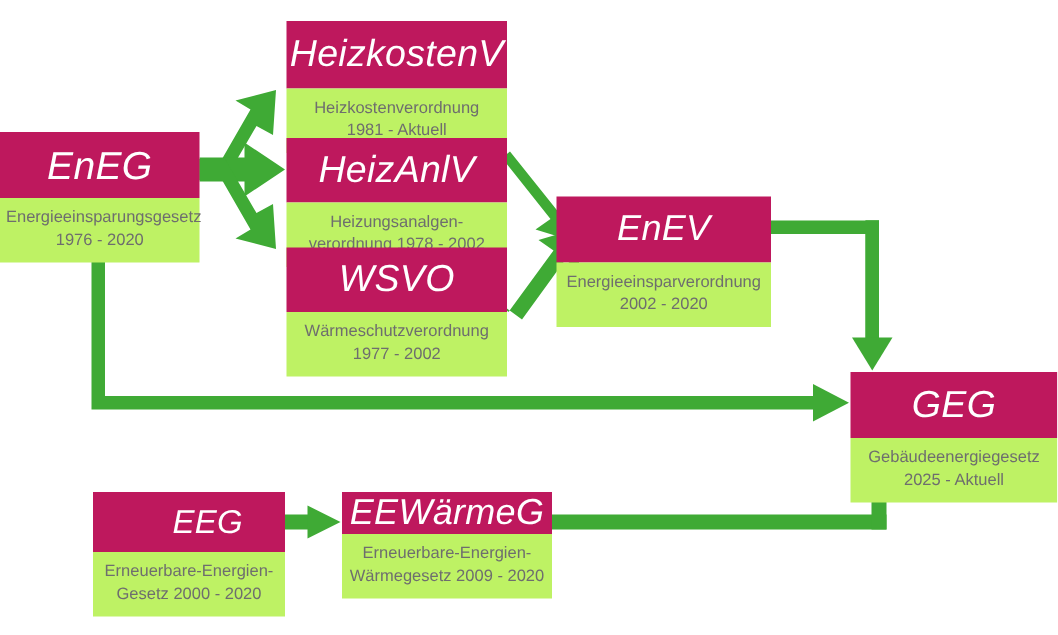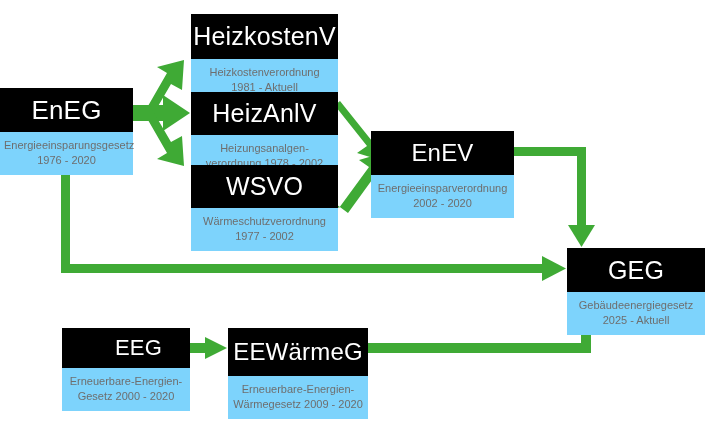--- a/index.html
+++ b/index.html
@@ -16,33 +16,34 @@
     height: 423px;
     background: #ffffff;
     overflow: hidden;
   }
   .node {
     position: absolute;
     box-sizing: border-box;
     z-index: 3;
   }
   .node-title {
-    background: #000000;
+    background: #be185d;
     color: #ffffff;
     text-align: center;
     font-weight: 400;
     letter-spacing: .2px;
     line-height: 1;
     display: flex;
     align-items: center;
     justify-content: center;
     white-space: nowrap;
+    font-style: italic;
   }
   .node-body {
-    background: #7dd3fc;
+    background: #bef264;
     color: #6e6e6e;
     text-align: center;
     font-size: 11px;
     line-height: 1.35;
     padding: 6px 4px 7px 4px;
     box-sizing: border-box;
   }
   .node-body div { white-space: nowrap; }
 
   
@@ -61,21 +62,21 @@
   #node-enev      { left: 371px; top: 131px; width: 143px; }
   #node-enev .node-title { height: 44px; font-size: 24px; }
 
   #node-geg       { left: 567px; top: 248px; width: 138px; }
   #node-geg .node-title { height: 44px; font-size: 25px; }
 
   #node-eeg       { left: 62px;  top: 328px; width: 128px; }
   #node-eeg .node-title { height: 40px; font-size: 22px; padding-left: 25px; }
 
   #node-eewarmeg  { left: 228px; top: 328px; width: 140px; }
-  #node-eewarmeg .node-title { height: 48px; font-size: 24px; }
+  #node-eewarmeg .node-title { height: 28px; font-size: 24px; }
 
   
   #wires {
     position: absolute;
     left: 0; top: 0;
     width: 705px;
     height: 423px;
     z-index: 2;
   }
 </style>

